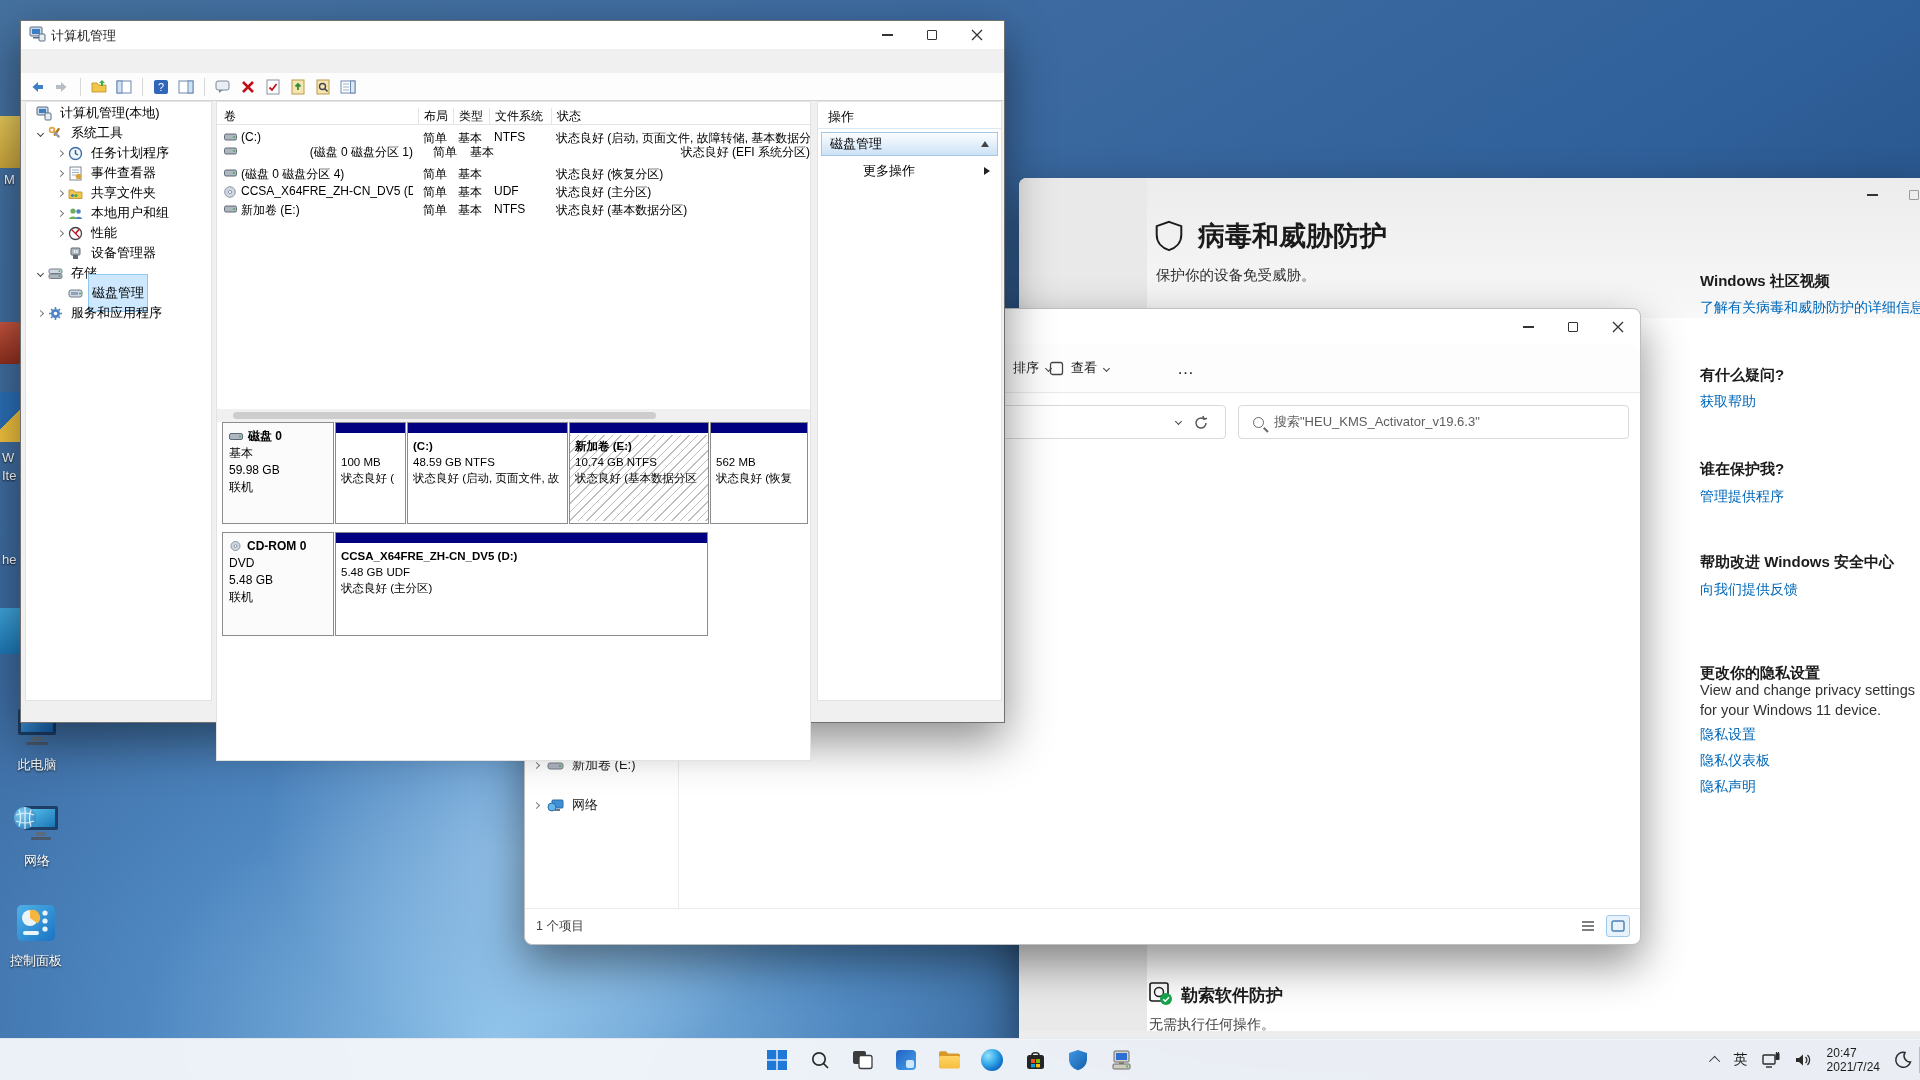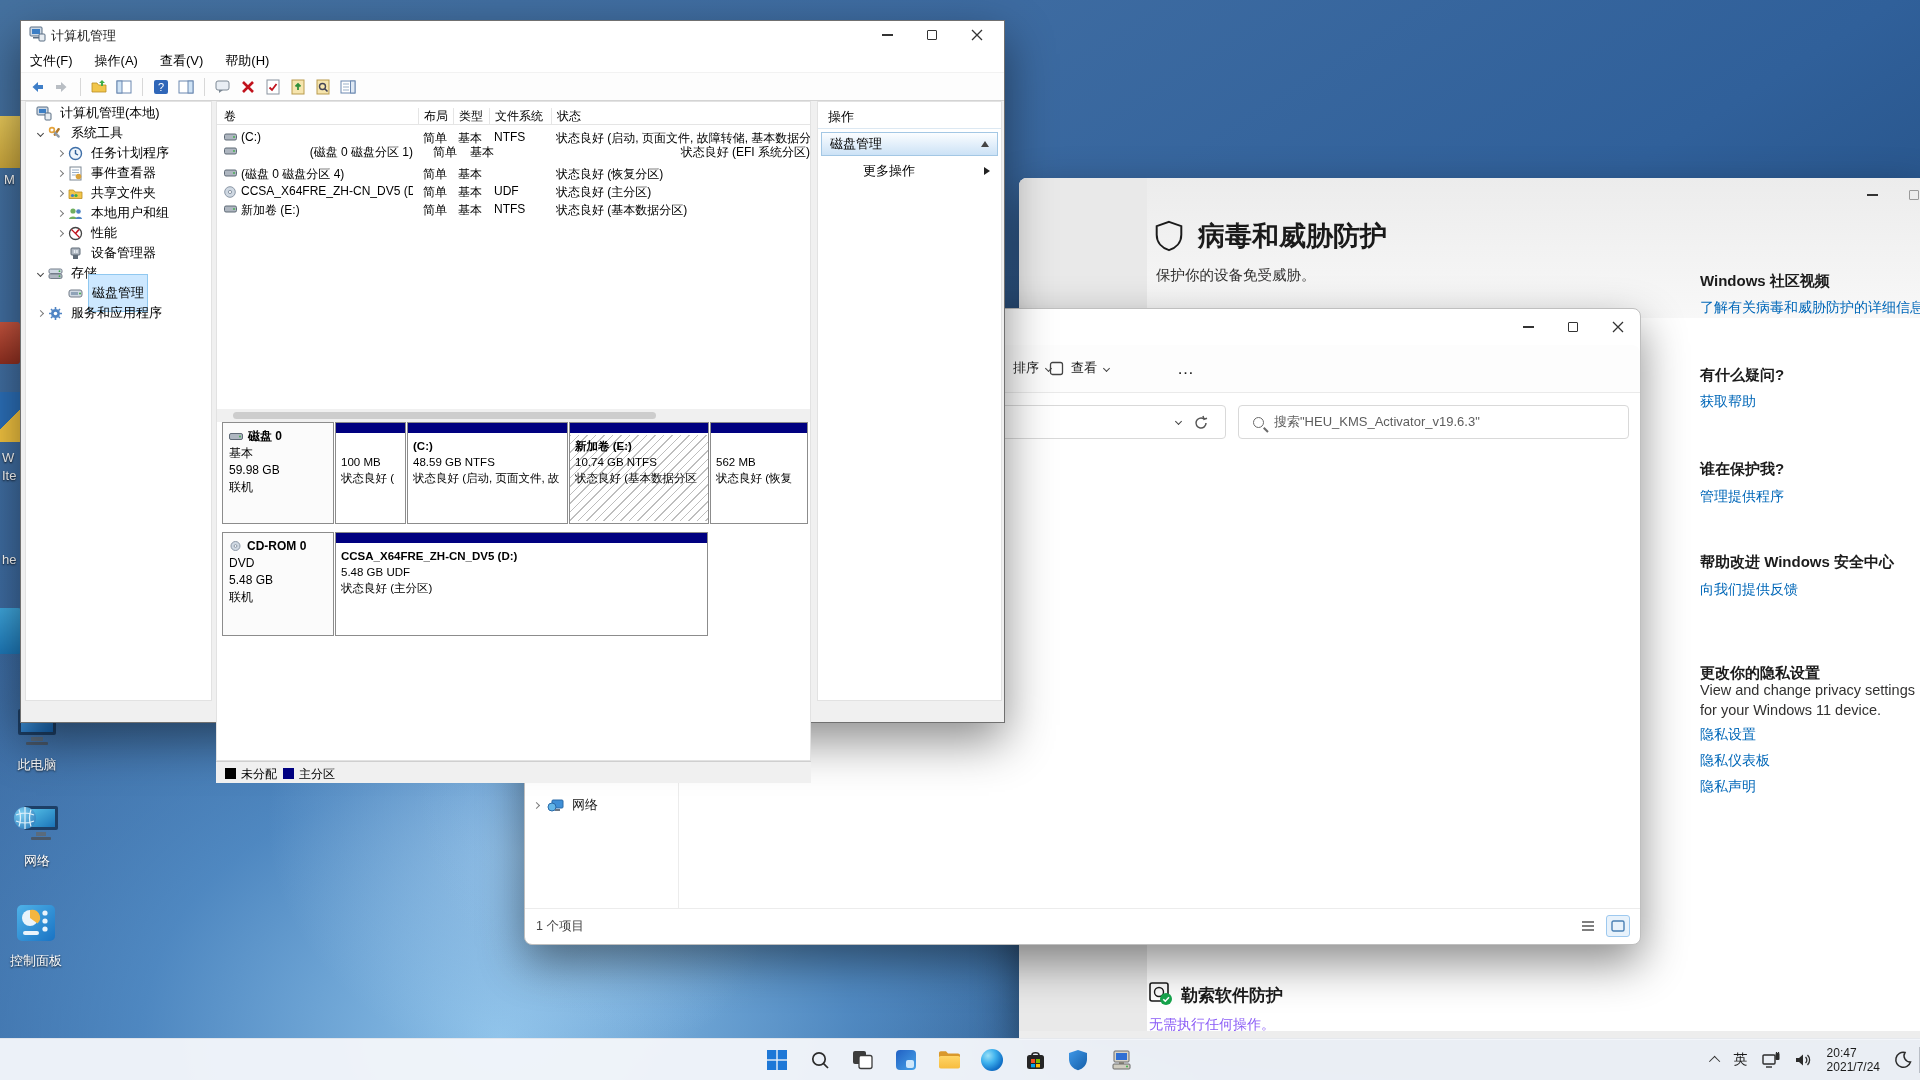--- a/index.html
+++ b/index.html
@@ -104,21 +104,21 @@
   .sec-nav { position:absolute; left:0; top:0; width:128px; height:100%; background:#e9e9e9; border-radius:8px 0 0 8px; }
   .sec-title-row { position:absolute; left:135px; top:40px; display:flex; align-items:center; gap:14px; }
   .sec-title { font-size:27px; font-weight:600; color:#1a1a1a; }
   .sec-sub { position:absolute; left:137px; top:88px; font-size:14.5px; color:#323130; }
   .sec-col { position:absolute; left:681px; top:0; width:224px; }
   .sec-h { position:absolute; font-size:15px; font-weight:600; color:#1b1b1b; white-space:nowrap; }
   .sec-a { position:absolute; font-size:14px; white-space:nowrap; cursor:pointer; }
   .sec-p { position:absolute; font-size:14.5px; color:#323130; width:230px; line-height:20px; }
   .sec-ransom-ic { position:absolute; left:128px; top:802px; }
   .sec-ransom-t { position:absolute; left:162px; top:806px; font-size:17px; font-weight:600;text-align:right; }
-  .sec-ransom-d { position:absolute; left:130px; top:838px; font-size:14px; color:#8b5cf6; }
+  .sec-ransom-d { position:absolute; left:130px; top:838px; font-size:14px; color:#404040; }
   .sec-footer { position:absolute; left:0; bottom:0; width:100%; height:9px; background:#ededed; }
 
   
   .taskbar { position:absolute; left:0; top:1038px; width:1920px; height:42px; background:rgba(242,245,250,.97); border-top:1px solid rgba(0,0,0,.05); z-index:50; }
   .tb-center { position:absolute; left:765px; top:0; height:42px; display:flex; align-items:center; gap:19px; }
   .tb-ic { width:24px; height:24px; position:relative; display:flex; align-items:center; justify-content:center; }
   .tray { position:absolute; right:8px; top:0; height:42px; display:flex; align-items:center; gap:14px; color:#1b1b1b; }
   .tray .lang { font-size:14px; }
   .clockblk { font-size:12px; line-height:14px; }
   .chv-up { width:8px; height:8px; border-left:1.6px solid #333; border-top:1.6px solid #333; transform:rotate(45deg) translateY(2px); }
@@ -344,26 +344,20 @@
       <div class="ctl" style="left:896px; top:3px;">
           <div class="max"></div>
         </div>
       <div class="ctl" style="left:941px; top:3px;">
         <svg width="12" height="12" viewBox="0 0 12 12">
             <path d="M1 1 L11 11 M11 1 L1 11" stroke="#333" stroke-width="1.3"></path>
           </svg>
       </div>
     </div>
 
-    <div class="cm-menubar">
-      <span>文件(F)</span>
-      <span>操作(A)</span>
-      <span>查看(V)</span>
-      <span>帮助(H)</span>
-    </div>
 
     <div class="cm-toolbar">
       <span class="tbi">
           <svg width="16" height="16" viewBox="0 0 16 16">
             <path d="M9 3 L3.5 8 L9 13 V10 H14 V6 H9 Z" fill="#3f7fc8"></path>
           </svg>
         </span>
       <span class="tbi">
           <svg width="16" height="16" viewBox="0 0 16 16">
             <path d="M7 3 L12.5 8 L7 13 V10 H2 V6 H7 Z" fill="#b9bec4"></path>
@@ -687,26 +681,20 @@
             <div class="pband" style="background: rgb(0, 0, 128);"></div>
             <div class="pbody">
               <div class="ptitle">CCSA_X64FRE_ZH-CN_DV5  (D:)</div>
               <div>5.48 GB UDF</div>
               <div>状态良好 (主分区)</div>
             </div>
           </div>
         </div>
       </div>
 
-      <div class="legendbar">
-        <span class="lg-sq" style="left: 9px; background: rgb(0, 0, 0);"></span>
-        <span class="lg-tx" style="left:25px;">未分配</span>
-        <span class="lg-sq" style="left: 67px; background: rgb(0, 0, 128);"></span>
-        <span class="lg-tx" style="left:83px;">主分区</span>
-      </div>
 
       <div class="cm-actions">
         <div class="ac-header">操作</div>
         <div class="ac-div"></div>
         <div class="ac-bar">
           <span>磁盘管理</span>
           <span class="tri-up"></span>
         </div>
         <div class="ac-more">
           <span>更多操作</span>

